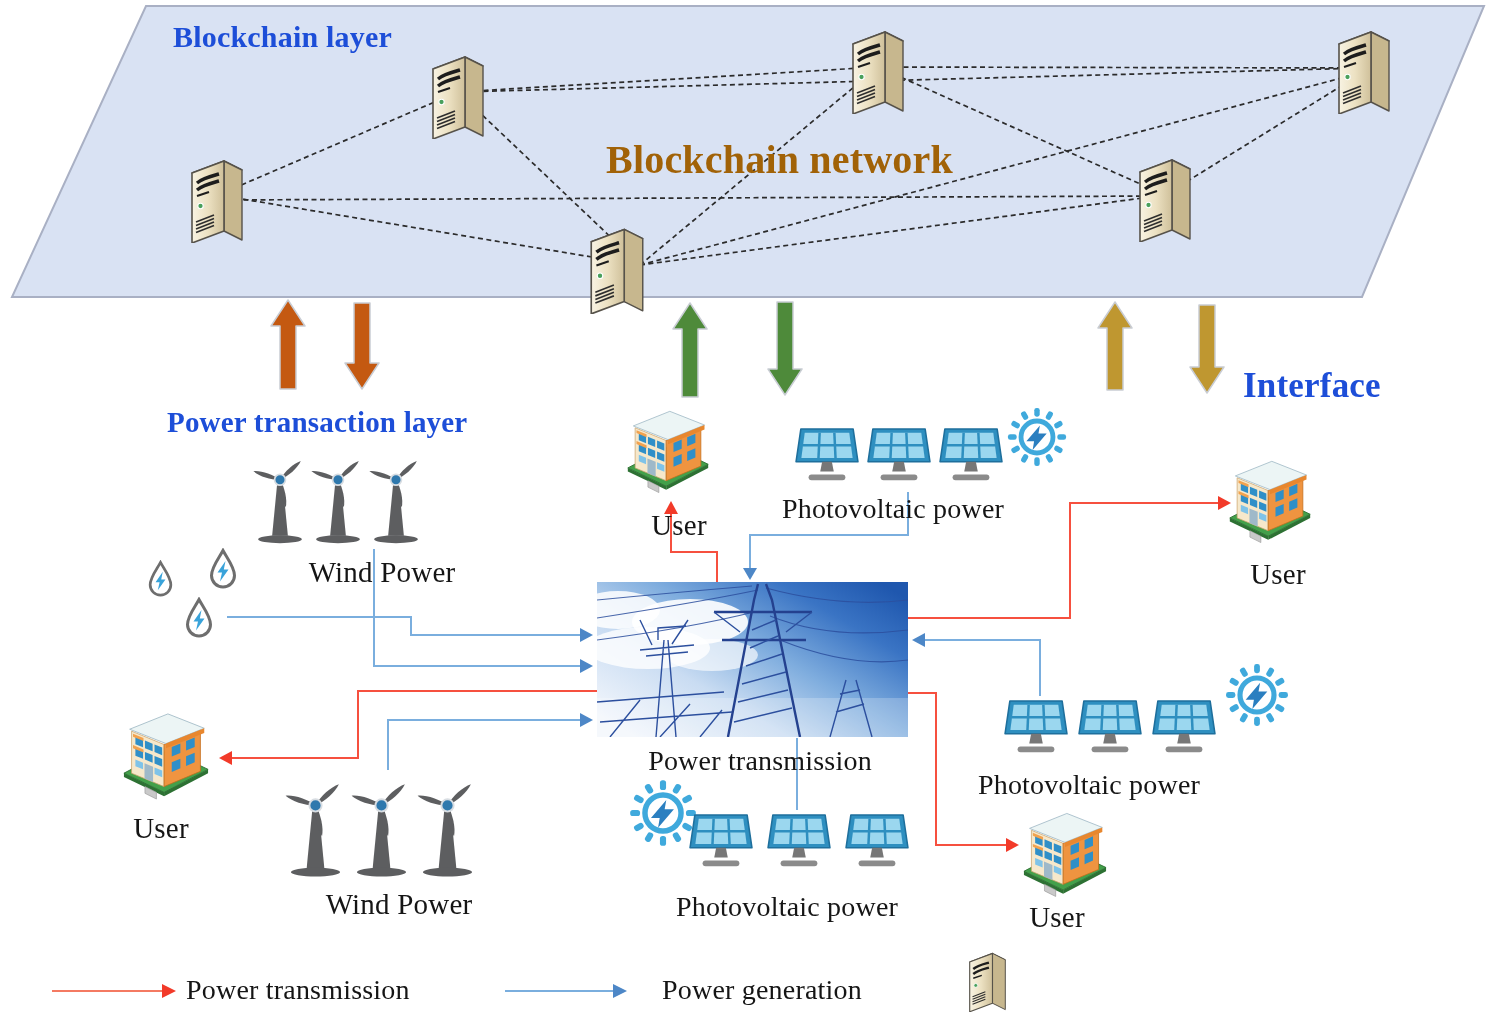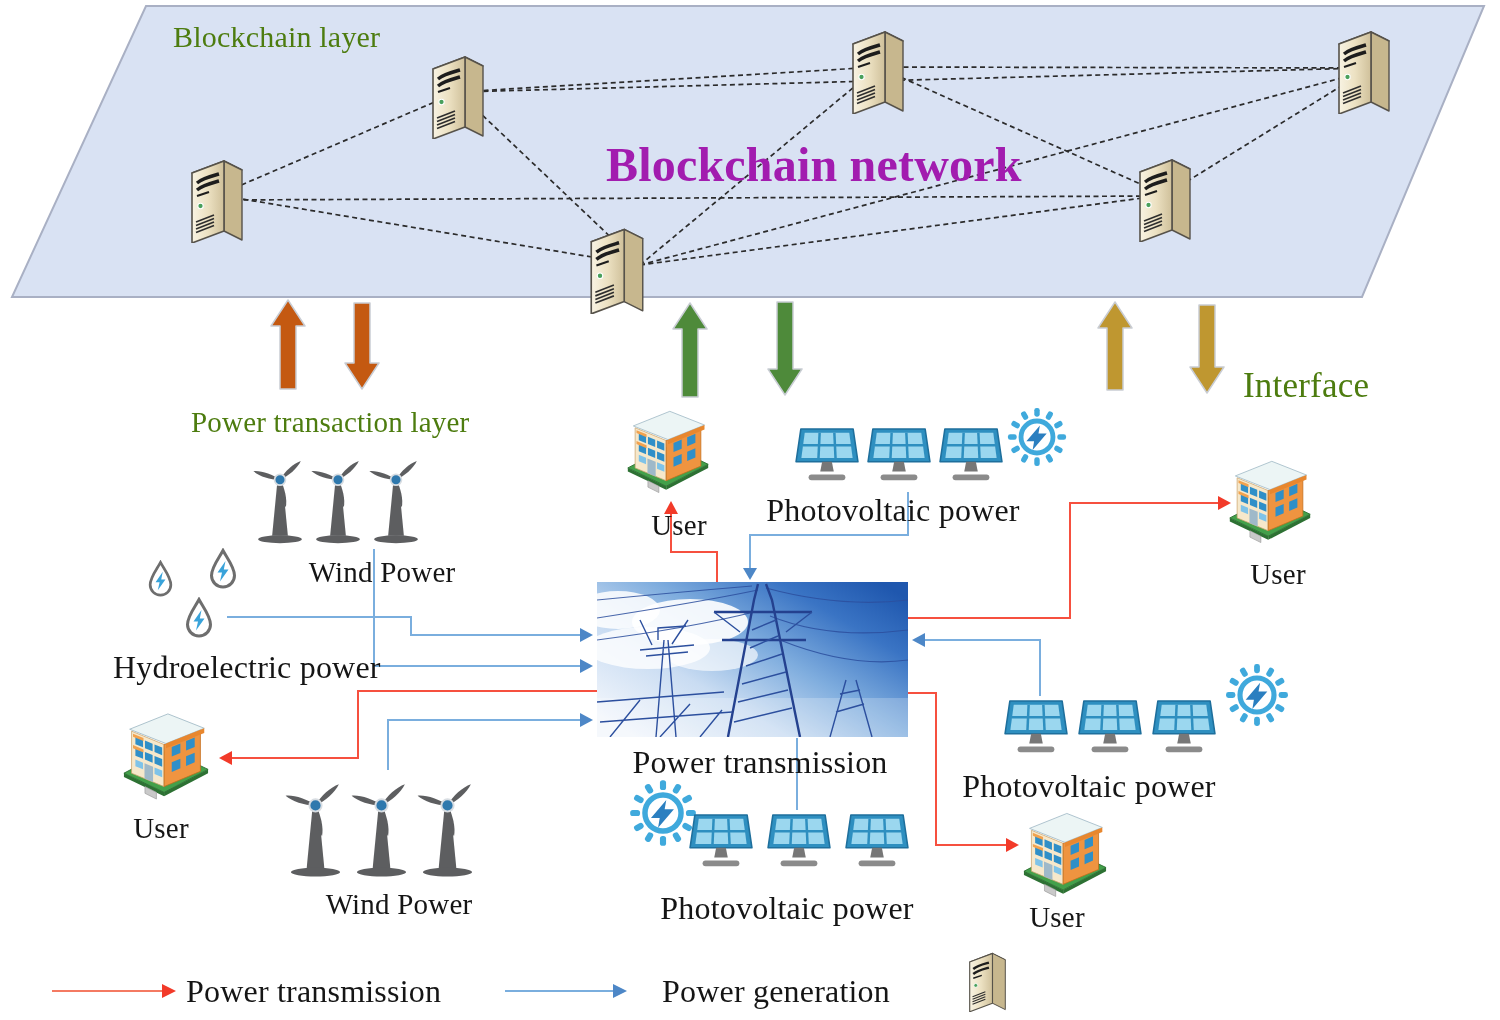--- a/index.html
+++ b/index.html
@@ -2,28 +2,28 @@
 <html><head>
 <meta charset="utf-8">
 <style>
   html,body{margin:0;padding:0;background:#ffffff;}
   .stage{
     position:relative;width:1500px;height:1020px;background:#ffffff;
     font-family:"Liberation Serif", "DejaVu Serif", serif;overflow:hidden;
   }
   .stage svg.canvas{position:absolute;left:0;top:0;}
   .lbl{
-    position:absolute;color:#151515;font-size:32px;line-height:1.12;
+    position:absolute;color:#151515;font-size:28px;line-height:1.12;
     white-space:nowrap;letter-spacing:0.2px;
   }
-  .lbl-red{color:#4d7c0f;font-weight:400;}
+  .lbl-red{color:#1d4ed8;font-weight:700;}
   .big{font-size:30px;}
-  .net{font-size:48px;font-weight:700;color:#a21caf;font-family:Liberation Serif, serif;}
+  .net{font-size:40px;font-weight:700;color:#a16207;font-family:Liberation Serif, serif;}
   .iface{font-size:35px;}
-  .ptl{font-size:29px;margin-left:24px;}
+  .ptl{font-size:29px;}
   .ctr{transform:translateX(-50%);}
 </style>
 </head>
 <body>
 
 <div class="stage">
 
 <svg class="canvas" width="1500" height="1020" viewBox="0 0 1500 1020">
   <defs>
     <linearGradient id="gSrvF" x1="0" y1="0" x2="1" y2="0">
@@ -306,21 +306,20 @@
 <div class="lbl lbl-red big" style="left:173px;top:20px;">Blockchain layer</div>
 
 <div class="lbl net" style="left:606px;top:138px;">Blockchain network</div>
 
 <div class="lbl lbl-red iface" style="left:1243px;top:330px;margin-top:36px;">Interface</div>
 
 <div class="lbl lbl-red ptl" style="left:167px;top:406px;">Power transaction layer</div>
 
 <div class="lbl ctr" style="left:382px;top:556px;font-size:29px;">Wind Power</div>
 
-<div class="lbl" style="left:113px;top:650px;">Hydroelectric power</div>
 
 <div class="lbl ctr" style="left:161px;top:812px;font-size:29px;">User</div>
 
 <div class="lbl ctr" style="left:399px;top:888px;font-size:29px;">Wind Power</div>
 
 <div class="lbl ctr" style="left:893px;top:493px;">Photovoltaic power</div>
 
 <div class="lbl ctr" style="left:679px;top:509px;font-size:29px;">User</div>
 
 <div class="lbl ctr" style="left:1089px;top:769px;">Photovoltaic power</div>

